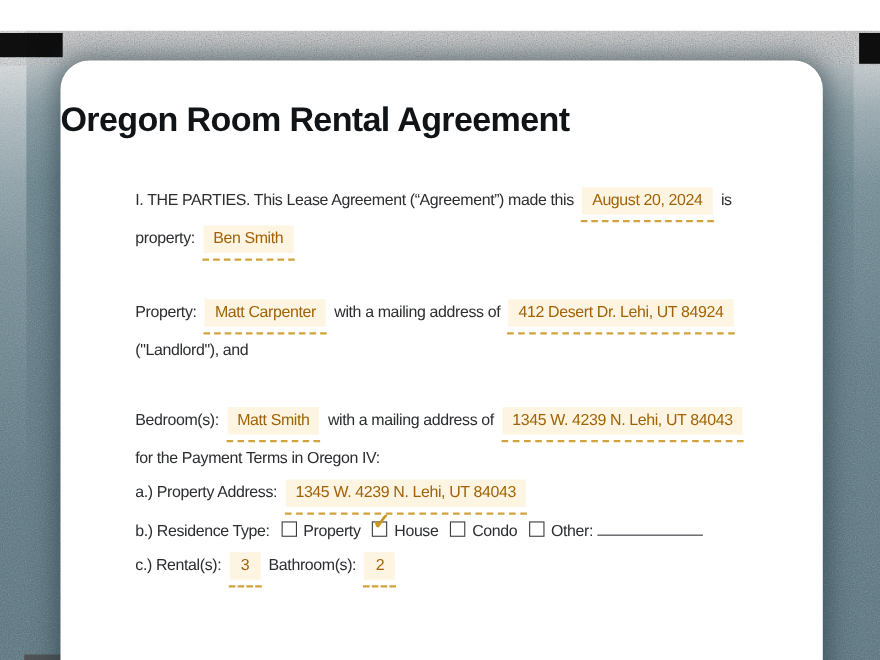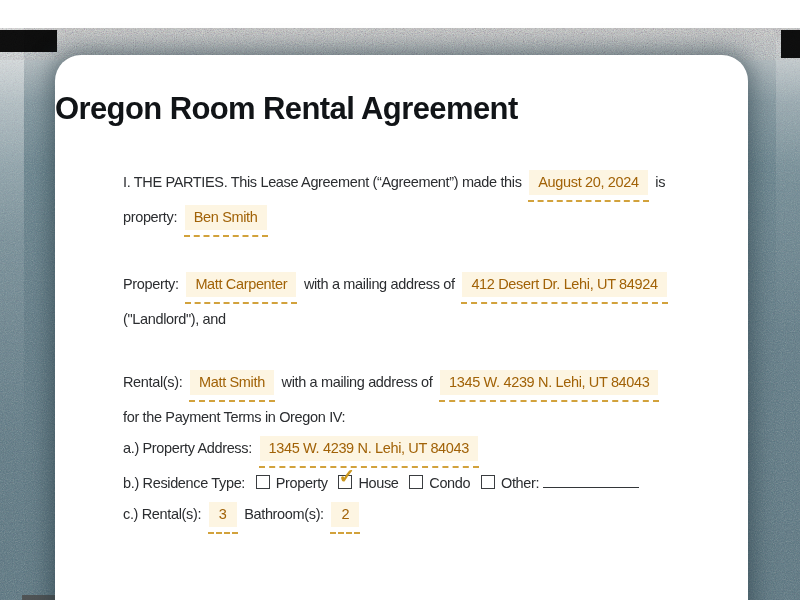--- a/index.html
+++ b/index.html
@@ -140,21 +140,21 @@
         <span>Property:</span>
         <span class="field"><span class="field-bg">Matt Carpenter</span></span>
         <span>with a mailing address of</span>
         <span class="field"><span class="field-bg">412 Desert Dr. Lehi, UT 84924</span></span>
       </div>
       <div class="line">
         <span>("Landlord"), and</span>
       </div>
 
       <div class="line pgap">
-        <span>Rental(s):</span>
+        <span>Bedroom(s):</span>
         <span class="field"><span class="field-bg">Matt Smith</span></span>
         <span>with a mailing address of</span>
         <span class="field"><span class="field-bg">1345 W. 4239 N. Lehi, UT 84043</span></span>
       </div>
 
       <div class="line">
         <span>for the Payment Terms in Oregon IV:</span>
       </div>
 
       <div class="line">

